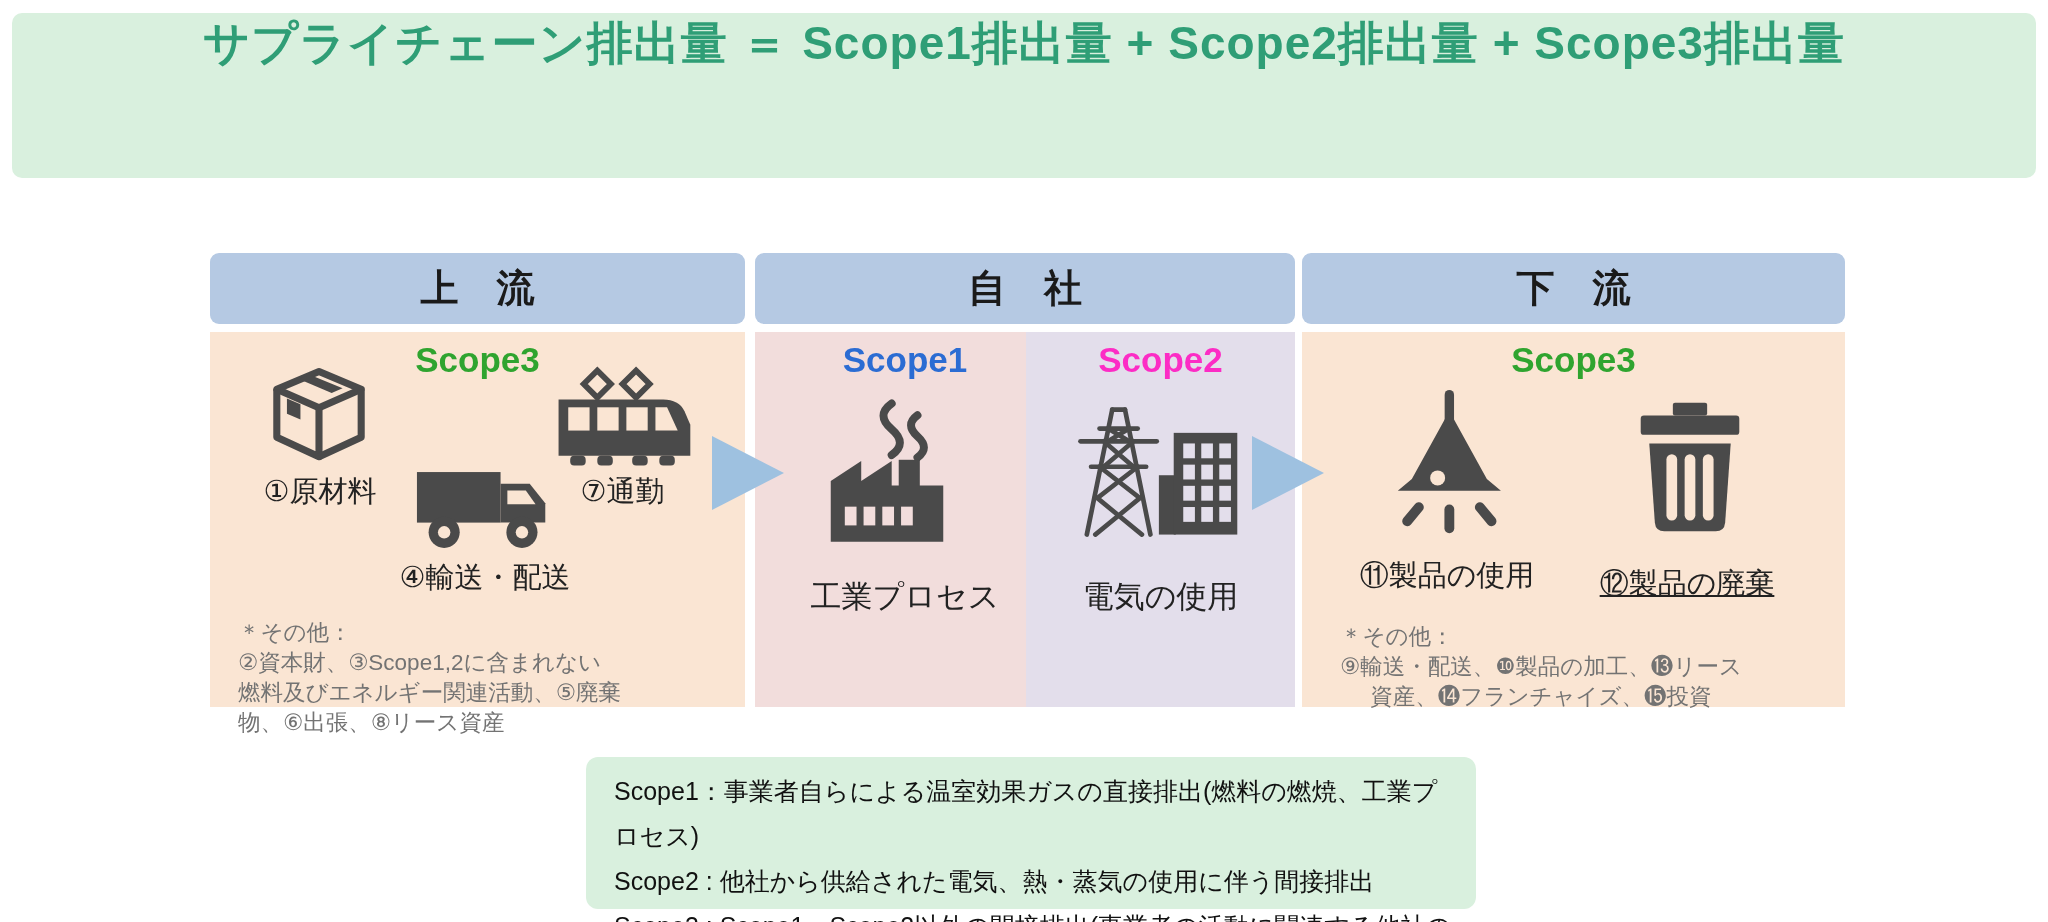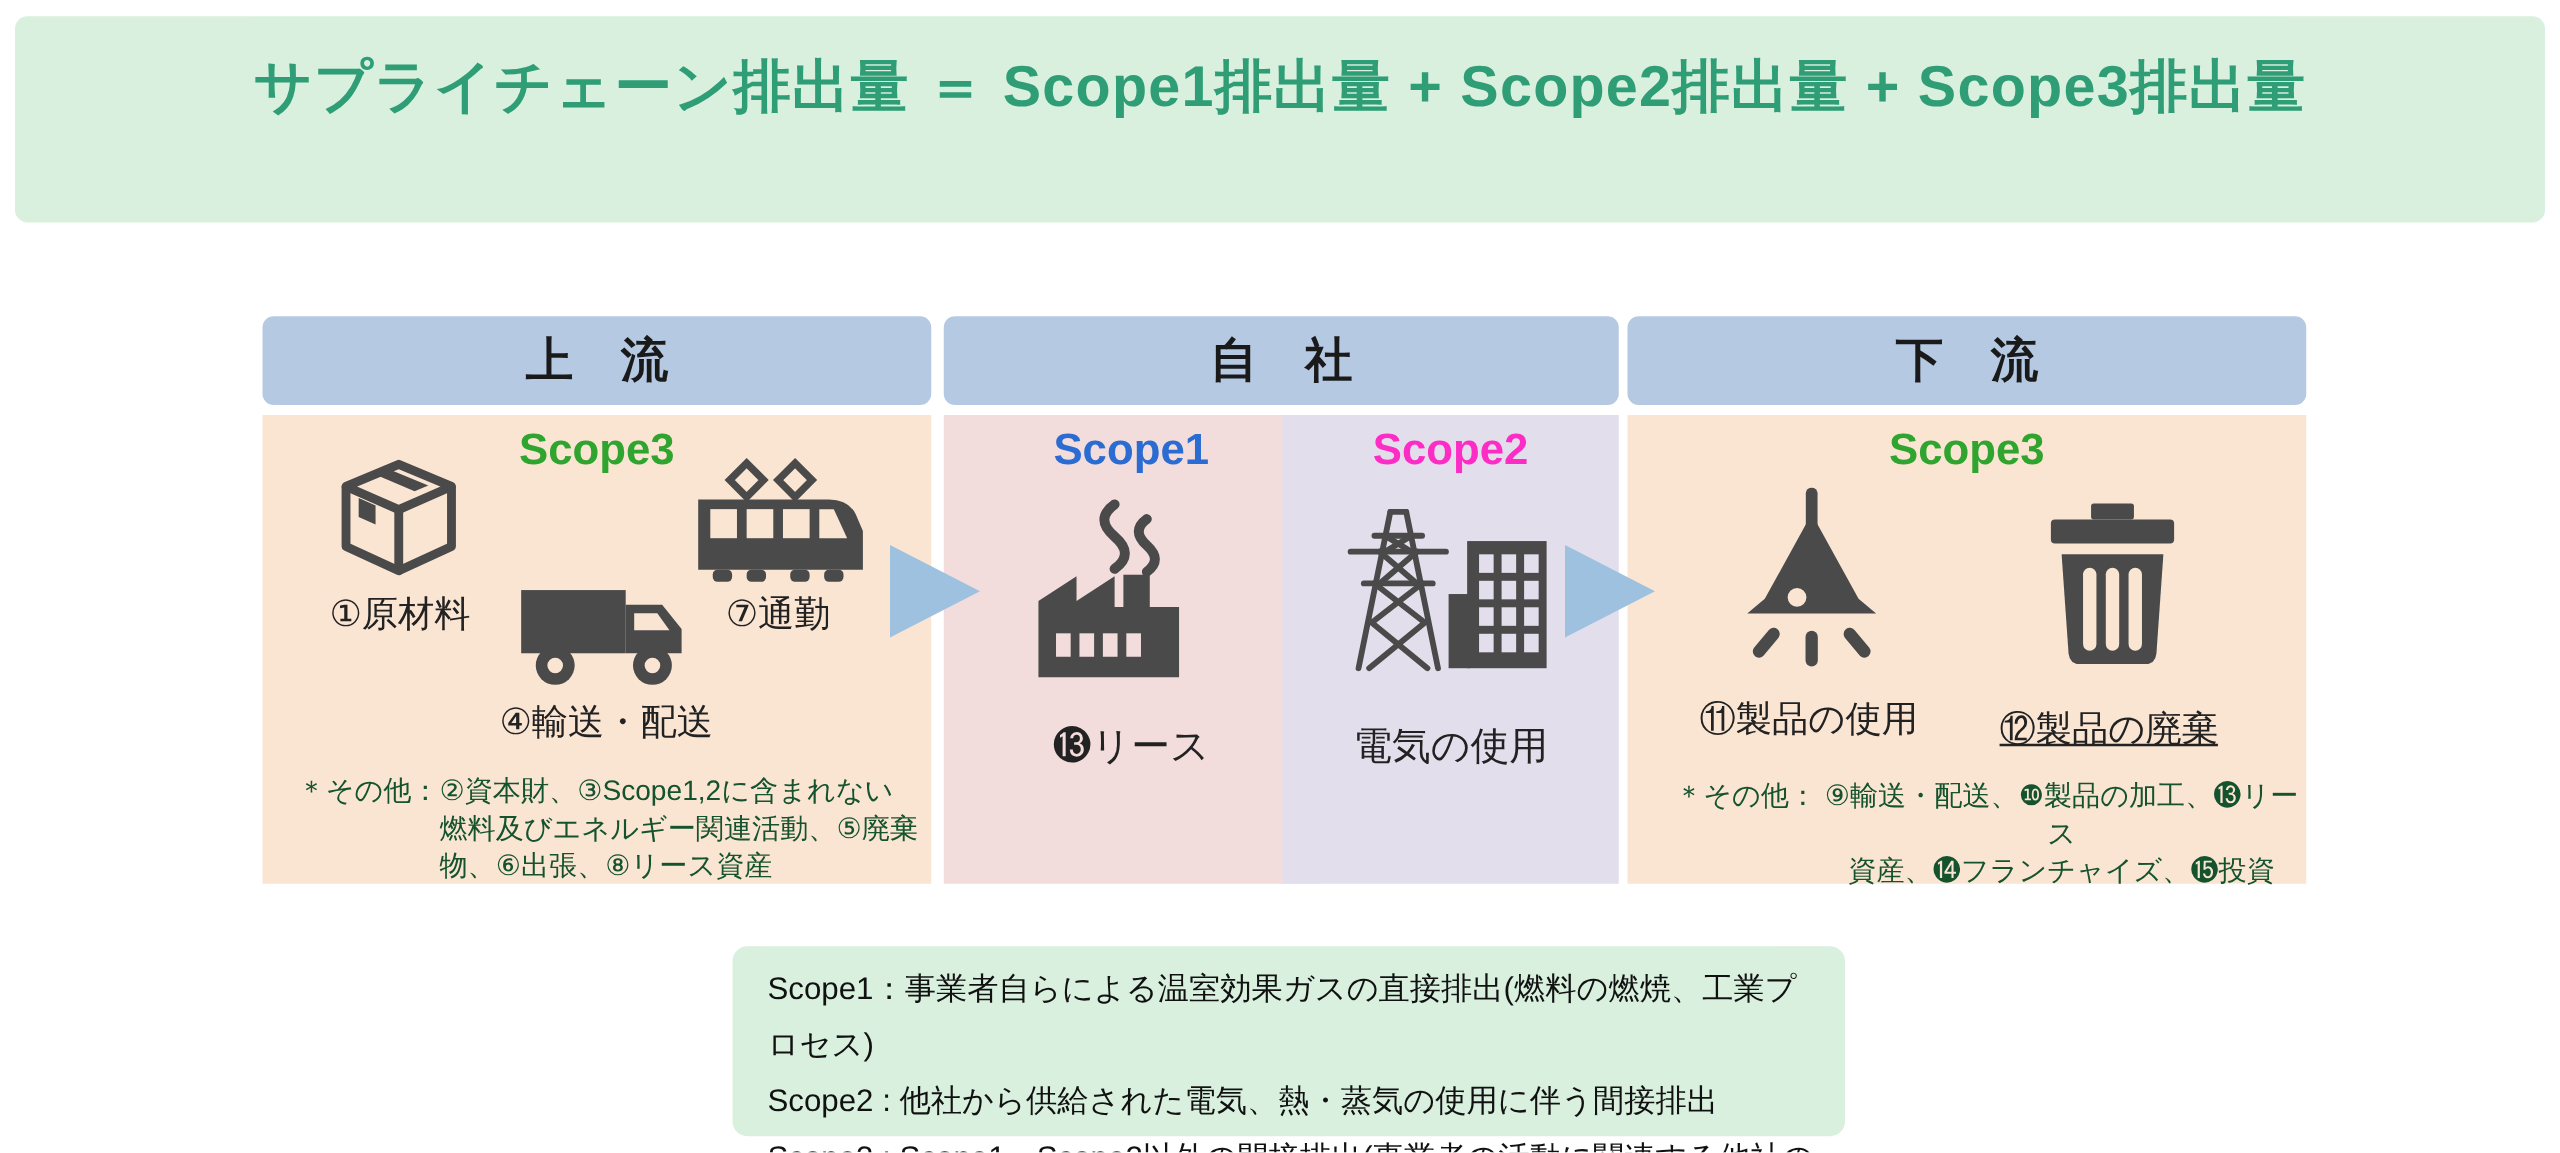--- a/index.html
+++ b/index.html
@@ -3,40 +3,40 @@
 <meta charset="utf-8">
 <style>
   * { margin:0; padding:0; box-sizing:border-box; }
   html,body { background:#fff; }
   body { font-family:"Liberation Sans","DejaVu Sans",sans-serif; }
   .page { position:relative; width:2048px; height:922px; background:#fff; overflow:hidden; }
 
   
   .banner { position:absolute; left:12px; top:13px; width:2024px; height:165px;
             background:#d9f0de; border-radius:10px; text-align:center; }
-  .banner h1 { padding-top:26px; font-size:46px; font-weight:bold; color:#2f9e76; letter-spacing:1px; }
+  .banner h1 { font-size:46px; font-weight:bold; color:#2f9e76; letter-spacing:1px; }
   .banner .sub { margin-top:12px; font-size:27px; color:#111; }
   .banner .sub a { color:#1566b6; text-decoration:underline; text-underline-offset:5px; cursor:pointer; }
   .extlink { display:inline-block; width:27px; height:27px; margin:0 8px 0 4px; vertical-align:-4px; }
 
   
   .colhead { position:absolute; top:253px; height:71px; background:#b5c9e3; border-radius:9px;
              display:flex; align-items:center; justify-content:center;
              font-size:38px; font-weight:bold; color:#1a1a1a; }
   .panel { position:absolute; top:332px; height:375px; }
   .scope-label { position:absolute; top:8px; left:0; right:0; text-align:center;
                  font-size:35px; font-weight:bold; }
   .green   { color:#2fa42f; }
   .blue    { color:#2b6cd3; }
   .magenta { color:#fc2cc5; }
 
   .item-label { position:absolute; font-size:29px; color:#222; text-align:center; }
   .caption    { position:absolute; left:0; right:0; text-align:center; font-size:31px; color:#222; }
 
-  .note { position:absolute; display:flex; font-size:22.5px; color:#14532d; line-height:30px; }
+  .note { position:absolute; display:flex; font-size:22.5px; color:#737373; line-height:30px;flex-direction:column; }
   .note .prefix { white-space:nowrap; }
   .note .lines span { display:block; }
   .note.centered .lines { text-align:center; }
 
   .icon { position:absolute; }
 
   .arrow { position:absolute; width:0; height:0;
            border-top:37px solid transparent; border-bottom:37px solid transparent;
            border-left:72px solid #9ec1e0; }
 
@@ -129,21 +129,21 @@
         <rect x="37" y="27" width="9" height="13" fill="#4a4a4a"></rect>
         <polygon points="8,62 8,36 21,27.5 21,36 34,27.5 34,38 56,38 56,62" fill="#4a4a4a"></polygon>
         <g fill="#f2dddc">
           <rect x="14" y="47" width="5" height="8"></rect>
             <rect x="22" y="47" width="5" height="8"></rect>
           <rect x="30" y="47" width="5" height="8"></rect>
             <rect x="38" y="47" width="5" height="8"></rect>
         </g>
       </svg>
     </span>
-    <div class="caption" style="top:244px;">⓭リース</div>
+    <div class="caption" style="top:244px;">工業プロセス</div>
   </div>
 
   <div class="panel" style="left:1026px;width:269px;background:#e3deeb;">
     <div class="scope-label magenta">Scope2</div>
     <span class="icon" style="left:46px;top:64px;">
       <svg width="178" height="150" viewBox="0 0 84 64">
         <g stroke="#4a4a4a" stroke-width="2.2" fill="none" stroke-linecap="round">
           <path d="M19 3 7 62"></path>
             <path d="M25 3 37 62"></path>
             <path d="M19 3h6"></path>

